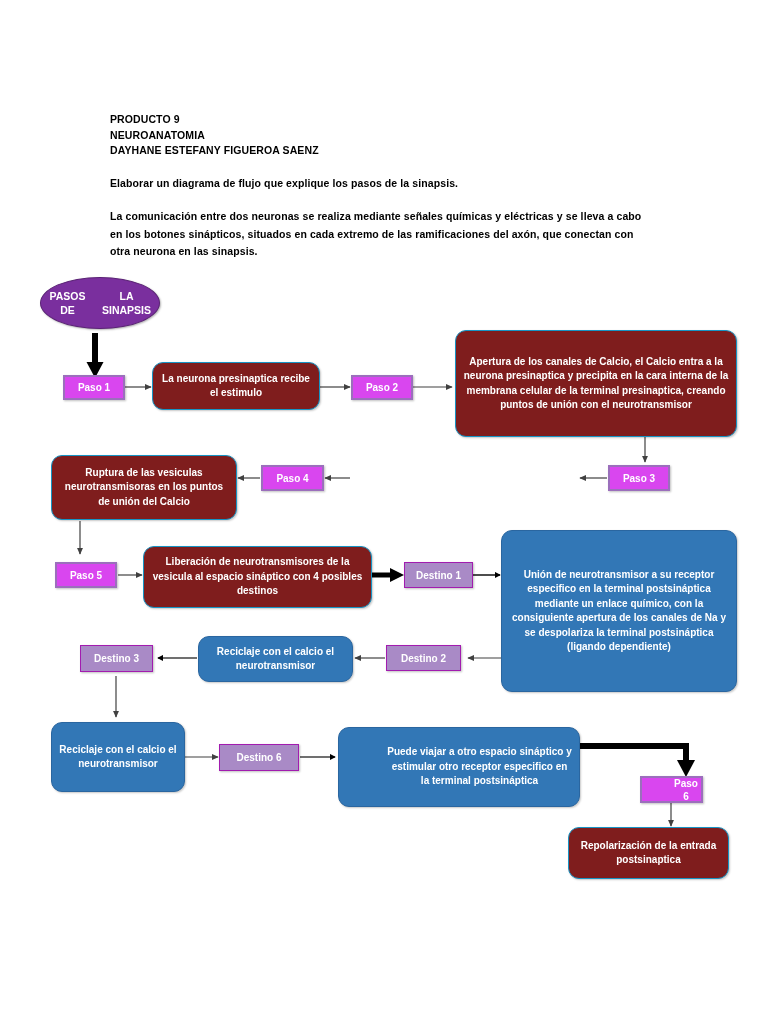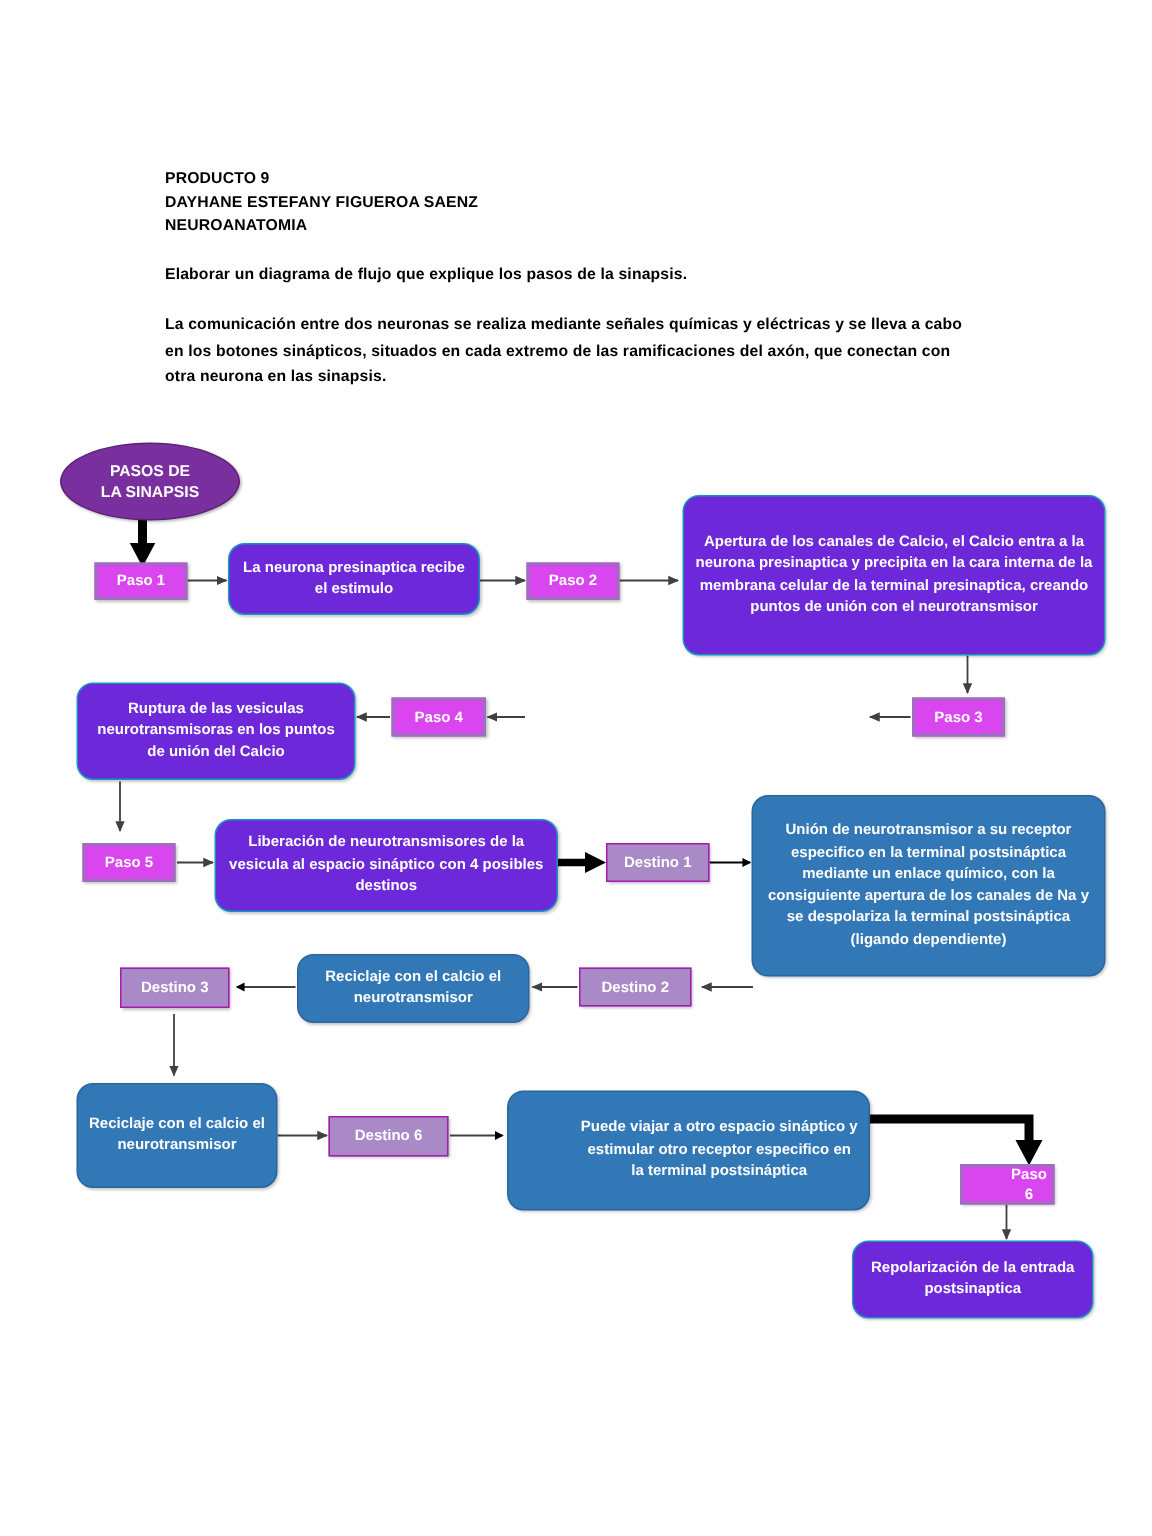--- a/index.html
+++ b/index.html
@@ -60,21 +60,21 @@
     border-radius: 50%;
     background: #7A2F9E;
     border: 1px solid #5B2376;
     font-size: 10.5px;
     line-height: 14px;
     box-shadow: 1px 1px 2px rgba(0,0,0,0.30);
   }
 
   
   .cyan {
-    background: #6d28d9;
+    background: #7f1d1d;
     border: 1px solid #1794C4;
     border-radius: 11px;
     font-size: 10px;
     line-height: 14.5px;
     padding: 4px 7px;
     box-shadow: 1px 1px 2px rgba(0,0,0,0.22);
   }
 
   
   .steel {
@@ -112,22 +112,22 @@
   }
   .conn svg { display: block; overflow: visible; }
 </style>
 </head>
 <body>
 
 <div id="page">
 
   <div class="header-block">
     <div class="hdr-line">PRODUCTO 9</div>
+    <div class="hdr-line">NEUROANATOMIA</div>
     <div class="hdr-line">DAYHANE ESTEFANY FIGUEROA SAENZ</div>
-    <div class="hdr-line">NEUROANATOMIA</div>
     <div class="gap-a"></div>
     <div class="hdr-para">Elaborar un diagrama de flujo que explique los pasos de la sinapsis.</div>
     <div class="gap-b"></div>
     <div class="hdr-para">La comunicación entre dos neuronas se realiza mediante señales químicas y eléctricas y se lleva a cabo en los botones sinápticos, situados en cada extremo de las ramificaciones del axón, que conectan con otra neurona en las sinapsis.</div>
   </div>
 
   <div class="conn" style="left:0;top:0;width:768px;height:1024px;">
     <svg width="768" height="1024" viewBox="0 0 768 1024">
       <defs>
         <marker id="ah" markerWidth="7" markerHeight="7" refX="5.4" refY="3" orient="auto" markerUnits="strokeWidth">
@@ -182,21 +182,21 @@
 
       <g>
         <path d="M580,746 L686,746 L686,762" stroke="#000000" stroke-width="6" fill="none" stroke-linejoin="miter"></path>
         <path d="M677,760 L686,777 L695,760 Z" fill="#000000"></path>
       </g>
 
       <line x1="671" y1="803" x2="671" y2="826" stroke="#404040" stroke-width="1.2" marker-end="url(#ah)"></line>
     </svg>
   </div>
 
-  <div class="node oval" style="left:40px; top:295px; width:120px; height:52px; flex-direction:column;">
+  <div class="node oval" style="left:40px; top:277px; width:120px; height:52px; flex-direction:row;">
     <span>PASOS DE</span>
     <span>LA SINAPSIS</span>
   </div>
 
   <div class="node paso" style="left:63px; top:375px; width:62px; height:25px;">
     <span>Paso 1</span>
   </div>
 
   <div class="node cyan" style="left:152px; top:362px; width:168px; height:48px;">
     <span>La neurona presinaptica recibe el estimulo</span>
@@ -228,21 +228,21 @@
   </div>
 
   <div class="node cyan" style="left:143px; top:546px; width:229px; height:62px;">
     <span>Liberación de neurotransmisores de la vesicula al espacio sináptico con 4 posibles destinos</span>
   </div>
 
   <div class="node destino" style="left:404px; top:562px; width:69px; height:26px;">
     <span>Destino 1</span>
   </div>
 
-  <div class="node steel" style="left:501px; top:530px; width:236px; height:121px;">
+  <div class="node steel" style="left:501px; top:530px; width:236px; height:162px;">
     <span>Unión de neurotransmisor a su receptor especifico en la terminal postsináptica mediante un enlace químico, con la consiguiente apertura de los canales de Na y se despolariza la terminal postsináptica (ligando dependiente)</span>
   </div>
 
   <div class="node destino" style="left:386px; top:645px; width:75px; height:26px;">
     <span>Destino 2</span>
   </div>
 
   <div class="node steel" style="left:198px; top:636px; width:155px; height:46px;">
     <span>Reciclaje con el calcio el neurotransmisor</span>
   </div>

